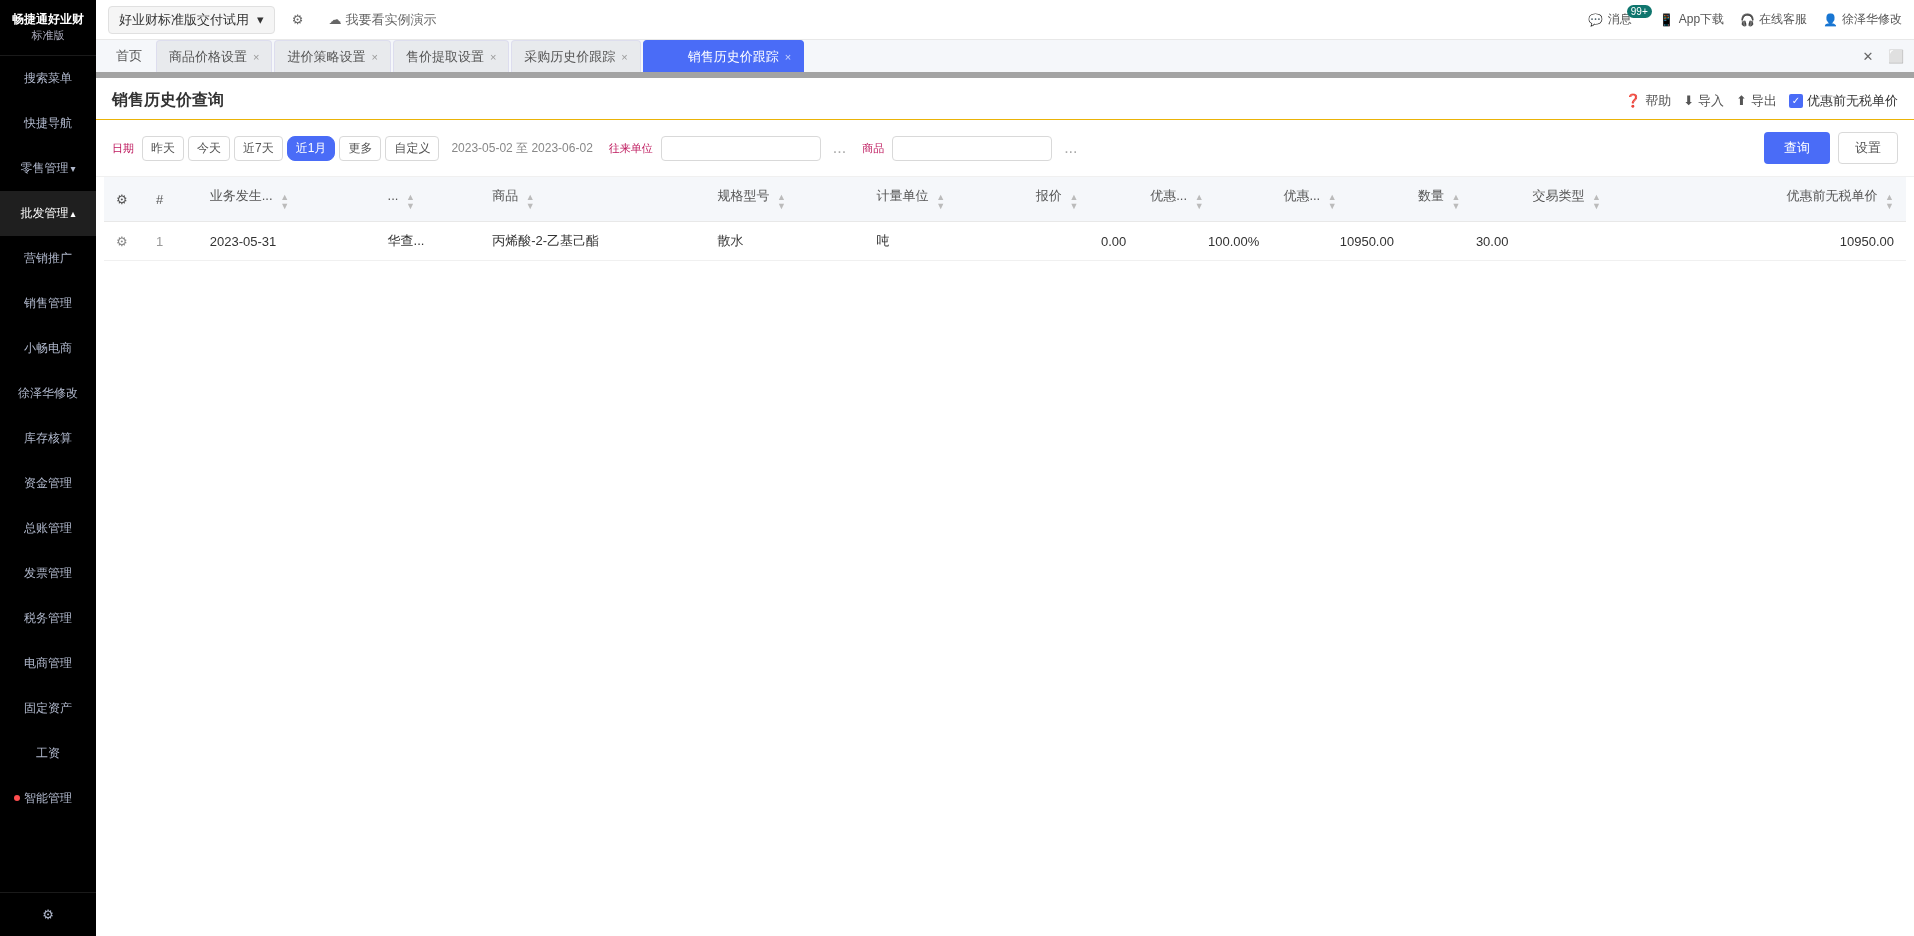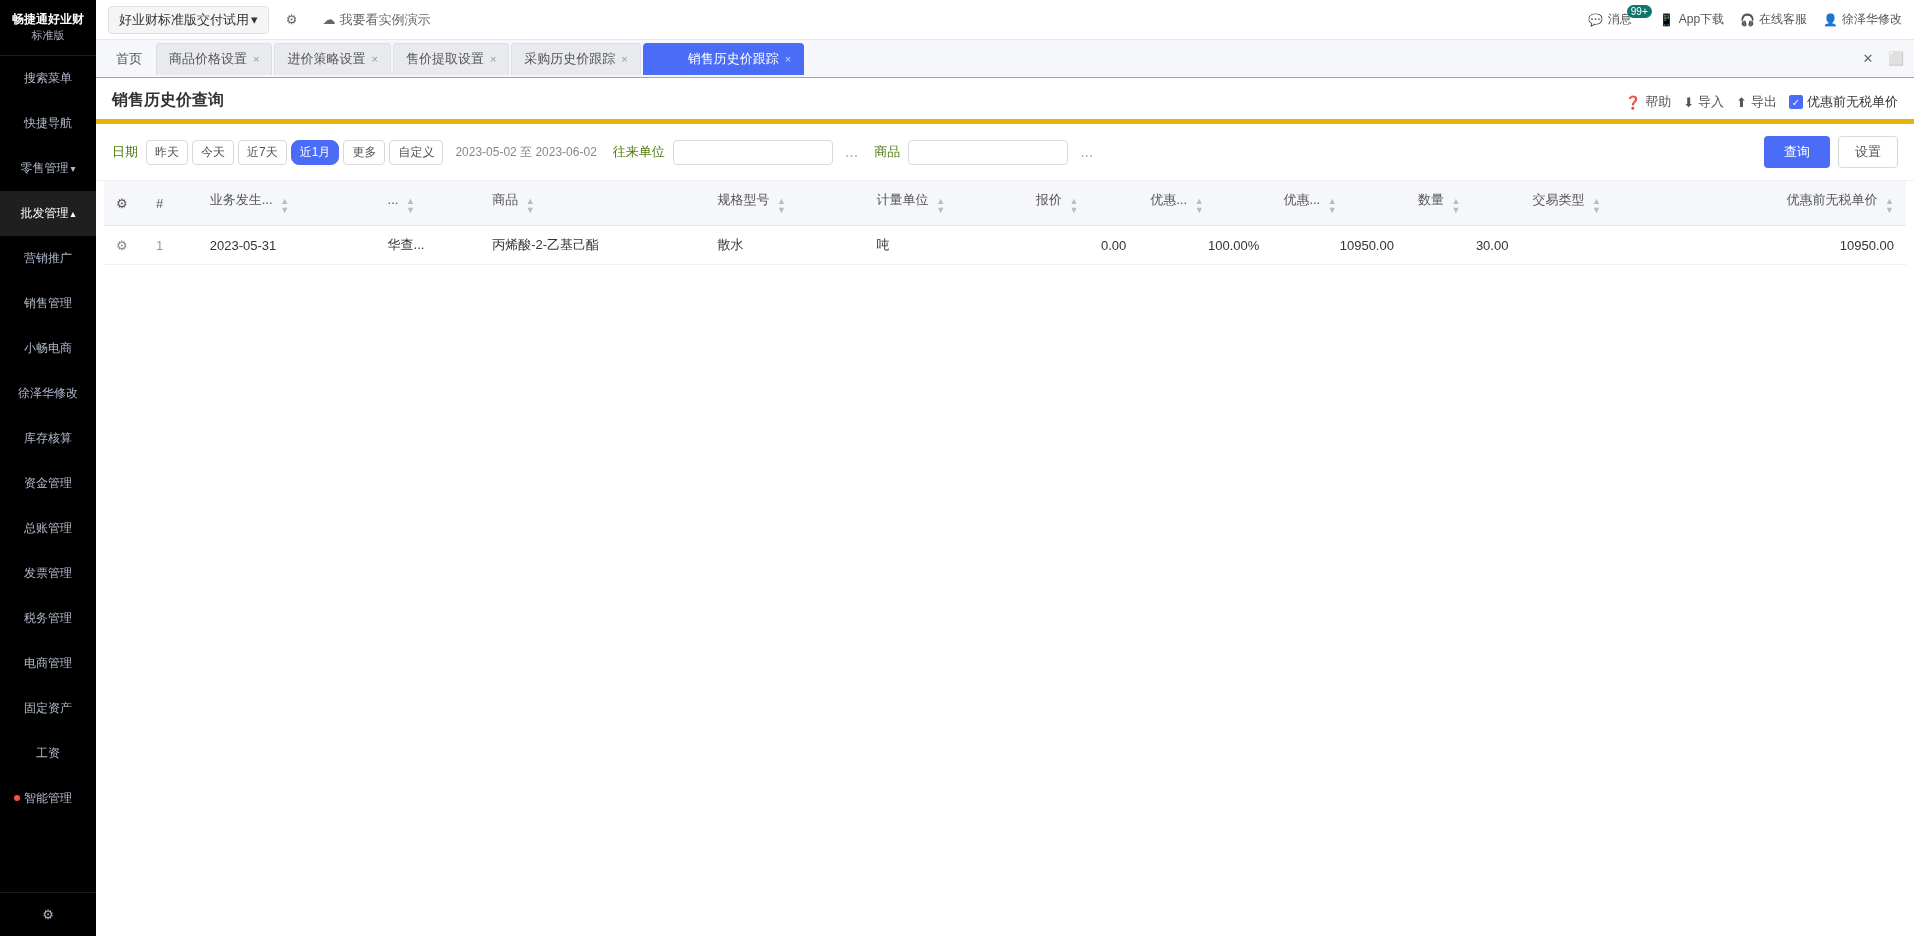--- a/index.html
+++ b/index.html
@@ -17,53 +17,53 @@
     .sidebar-item.has-submenu { display: flex; justify-content: center; align-items: center; gap: 2px; }
     .sidebar-dot { width: 6px; height: 6px; background: #ff4d4f; border-radius: 50%; position: absolute; left: 14px; top: 50%; transform: translateY(-50%); }
     .sidebar-bottom { margin-top: auto; border-top: 1px solid rgba(255,255,255,0.1); }
     .sidebar-gear { padding: 14px 8px; text-align: center; color: #b0b8cc; cursor: pointer; }
 
     
     .main-area { flex: 1; display: flex; flex-direction: column; background: #f0f2f5; min-width: 0; }
 
     
     .topbar { height: 40px; background: #fff; display: flex; align-items: center; padding: 0 12px; border-bottom: 1px solid #e8e8e8; gap: 8px; }
-    .topbar-selector { display: flex; align-items: center; gap: 2px; background: #f5f5f5; border: 1px solid #e0e0e0; border-radius: 4px; padding: 4px 10px; cursor: pointer; font-size: 13px; color: #333; }
+    .topbar-selector { display: flex; align-items: center; gap: 8px; background: #f5f5f5; border: 1px solid #e0e0e0; border-radius: 4px; padding: 4px 10px; cursor: pointer; font-size: 13px; color: #333; }
     .topbar-gear { width: 30px; height: 30px; display: flex; align-items: center; justify-content: center; cursor: pointer; color: #666; }
     .topbar-demo { display: flex; align-items: center; gap: 4px; color: #666; font-size: 13px; cursor: pointer; margin-left: 8px; }
     .topbar-right { margin-left: auto; display: flex; align-items: center; gap: 16px; }
     .topbar-msg { display: flex; align-items: center; gap: 4px; cursor: pointer; color: #555; font-size: 12px; position: relative; }
     .badge { background: #0f766e; color: #fff; font-size: 10px; border-radius: 8px; padding: 1px 4px; position: absolute; top: -6px; right: -8px; text-align: center; }
     .topbar-app { display: flex; align-items: center; gap: 4px; cursor: pointer; color: #555; font-size: 12px; }
     .topbar-service { display: flex; align-items: center; gap: 4px; cursor: pointer; color: #555; font-size: 12px; }
     .topbar-user { display: flex; align-items: center; gap: 4px; cursor: pointer; color: #555; font-size: 12px; }
 
     
-    .tabs-bar { height: 38px; background: #f5f7fa; display: flex; align-items: center; border-bottom: 1px solid #a3a3a3; padding: 0 8px; gap: 2px; }
+    .tabs-bar { height: 38px; background: #f5f7fa; display: flex; align-items: center; border-bottom: 6px solid #a3a3a3; padding: 0 8px; gap: 2px; }
     .tab-item { display: flex; align-items: center; gap: 4px; padding: 0 12px; height: 32px; border-radius: 4px 4px 0 0; cursor: pointer; font-size: 13px; color: #555; background: #e8eaed; border: 1px solid #dde; border-bottom: none; white-space: nowrap; }
     .tab-item.active { background: #fff; color: #333; border-color: #e4e7ed; font-weight: 500; }
     .tab-item.home { background: transparent; border: none; color: #555; }
     .tab-close { font-size: 11px; color: #999; cursor: pointer; margin-left: 2px; }
     .tabs-right { margin-left: auto; display: flex; align-items: center; gap: 8px; }
 
     
     .page-content { flex: 1; background: #fff; margin: 0; display: flex; flex-direction: column; overflow: hidden; }
 
     
-    .page-header { display: flex; align-items: flex-end; justify-content: space-between; padding: 12px 16px 8px; border-bottom: 5px solid #eab308; }
+    .page-header { display: flex; align-items: center; justify-content: space-between; padding: 12px 16px 8px; border-bottom: 1px solid #eab308; }
     .page-title { font-size: 16px; font-weight: bold; color: #333; }
     .page-actions { display: flex; align-items: center; gap: 12px; }
     .action-link { display: flex; align-items: center; gap: 4px; color: #555; font-size: 13px; cursor: pointer; }
     .checkbox-label { display: flex; align-items: center; gap: 4px; color: #333; font-size: 13px; cursor: pointer; }
     .checkbox-blue { width: 14px; height: 14px; background: #4a6cf7; border-radius: 2px; display: inline-flex; align-items: center; justify-content: center; color: #fff; font-size: 10px; }
 
     
     .filter-bar { padding: 12px 16px; display: flex; align-items: center; gap: 16px; flex-wrap: wrap; border-bottom: 1px solid #f0f0f0; }
     .filter-group { display: flex; align-items: center; gap: 8px; }
-    .filter-label { color: #4d7c0f; font-size: 13px; white-space: nowrap; }
+    .filter-label { color: #be185d; font-size: 11px; white-space: nowrap; }
     .date-btns { display: flex; align-items: center; gap: 4px; }
     .date-btn { padding: 3px 8px; border: 1px solid #d9d9d9; border-radius: 4px; cursor: pointer; font-size: 12px; color: #555; background: #fff; }
     .date-btn.active { background: #4a6cf7; color: #ffffff; border-color: #4a6cf7; border-radius: 8px; }
     .date-range { font-size: 12px; color: #888; margin-left: 4px; }
     .filter-input { border: 1px solid #d9d9d9; border-radius: 4px; padding: 4px 8px; font-size: 13px; width: 200px; color: #333; }
     .filter-dots { color: #aaa; cursor: pointer; font-size: 16px; margin-left: 4px; }
     .filter-right { margin-left: auto; display: flex; gap: 8px; }
     .btn-query { background: #4a6cf7; color: #fff; border: none; border-radius: 4px; padding: 6px 20px; font-size: 13px; cursor: pointer; }
     .btn-setting { background: #fff; color: #555; border: 1px solid #d9d9d9; border-radius: 4px; padding: 6px 16px; font-size: 13px; cursor: pointer; }
 

